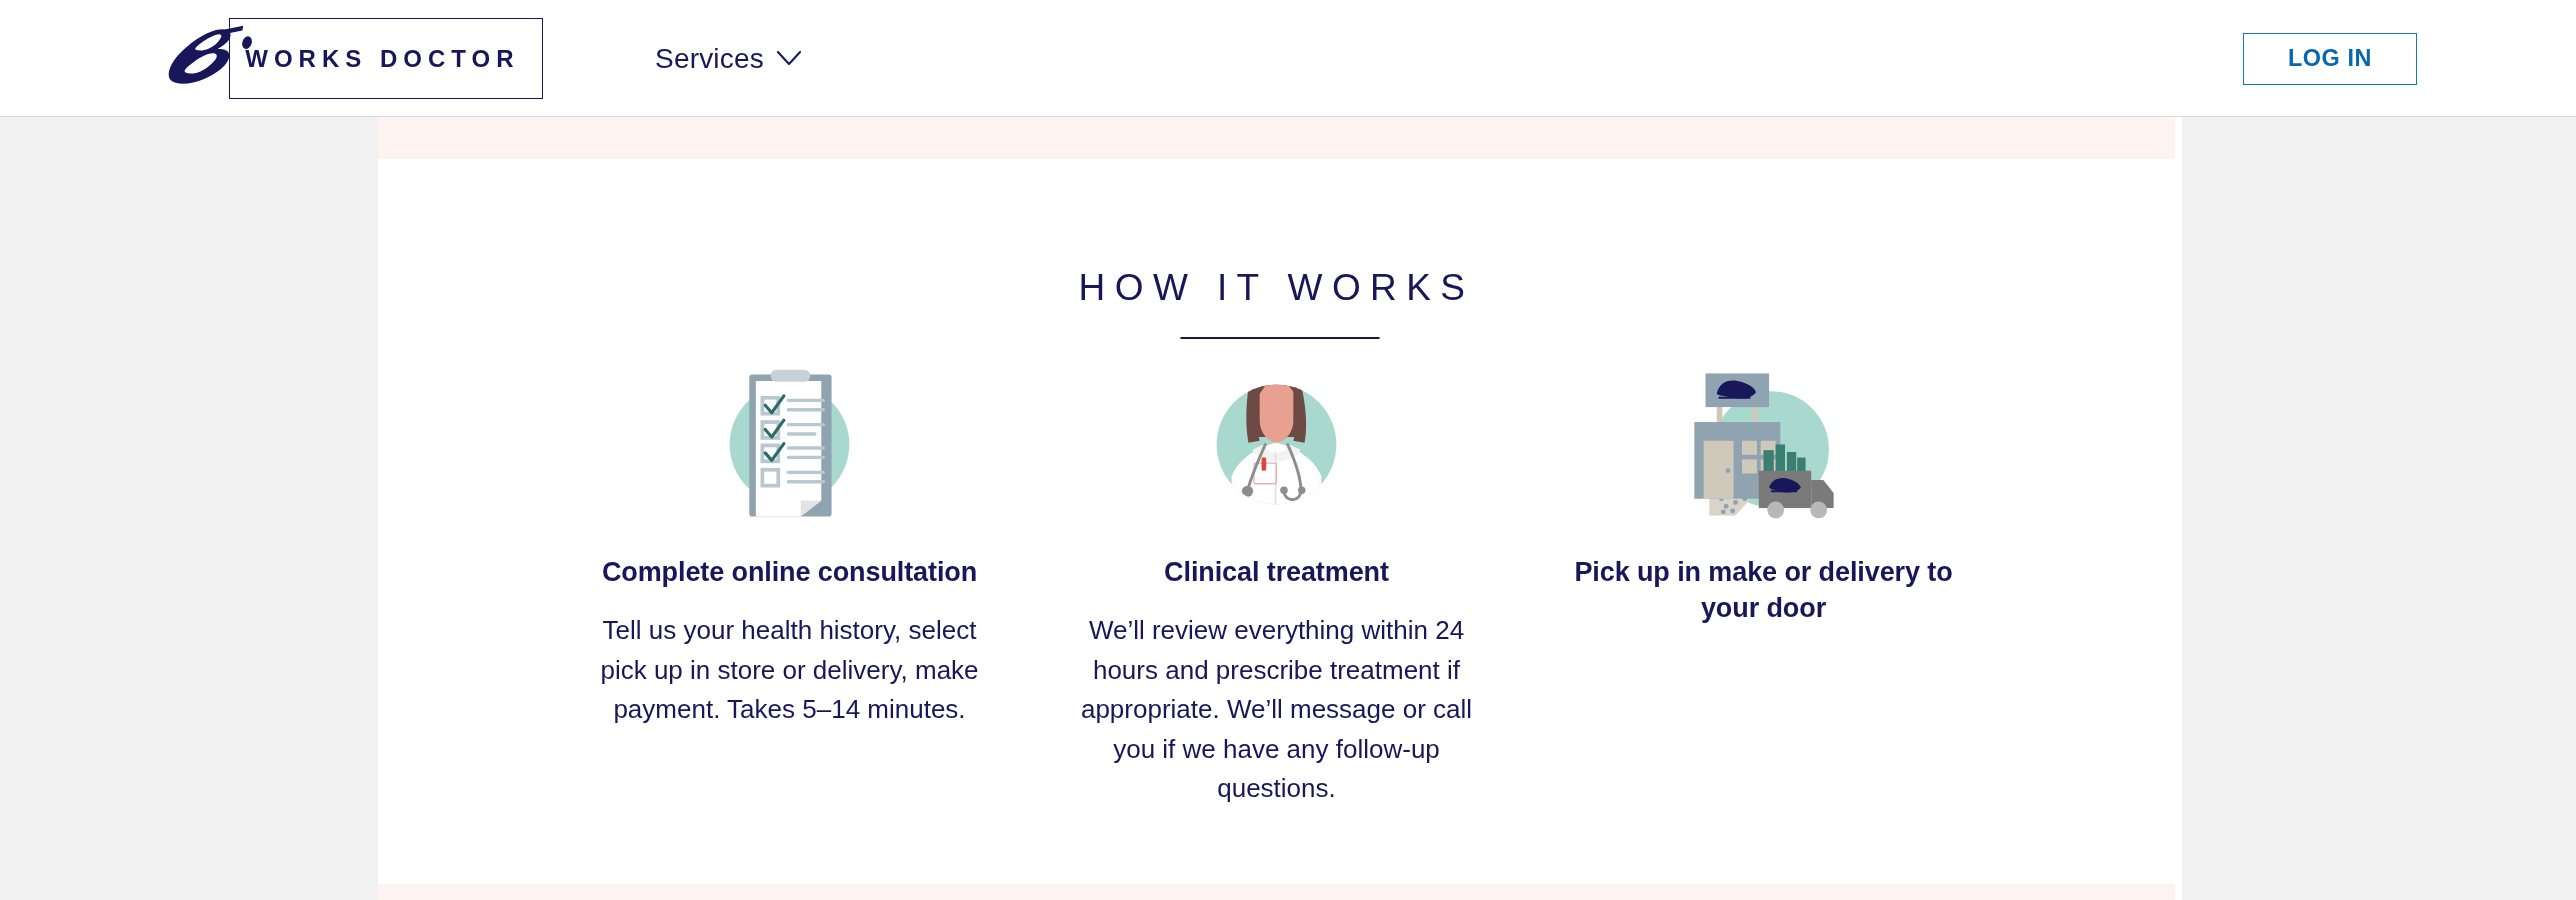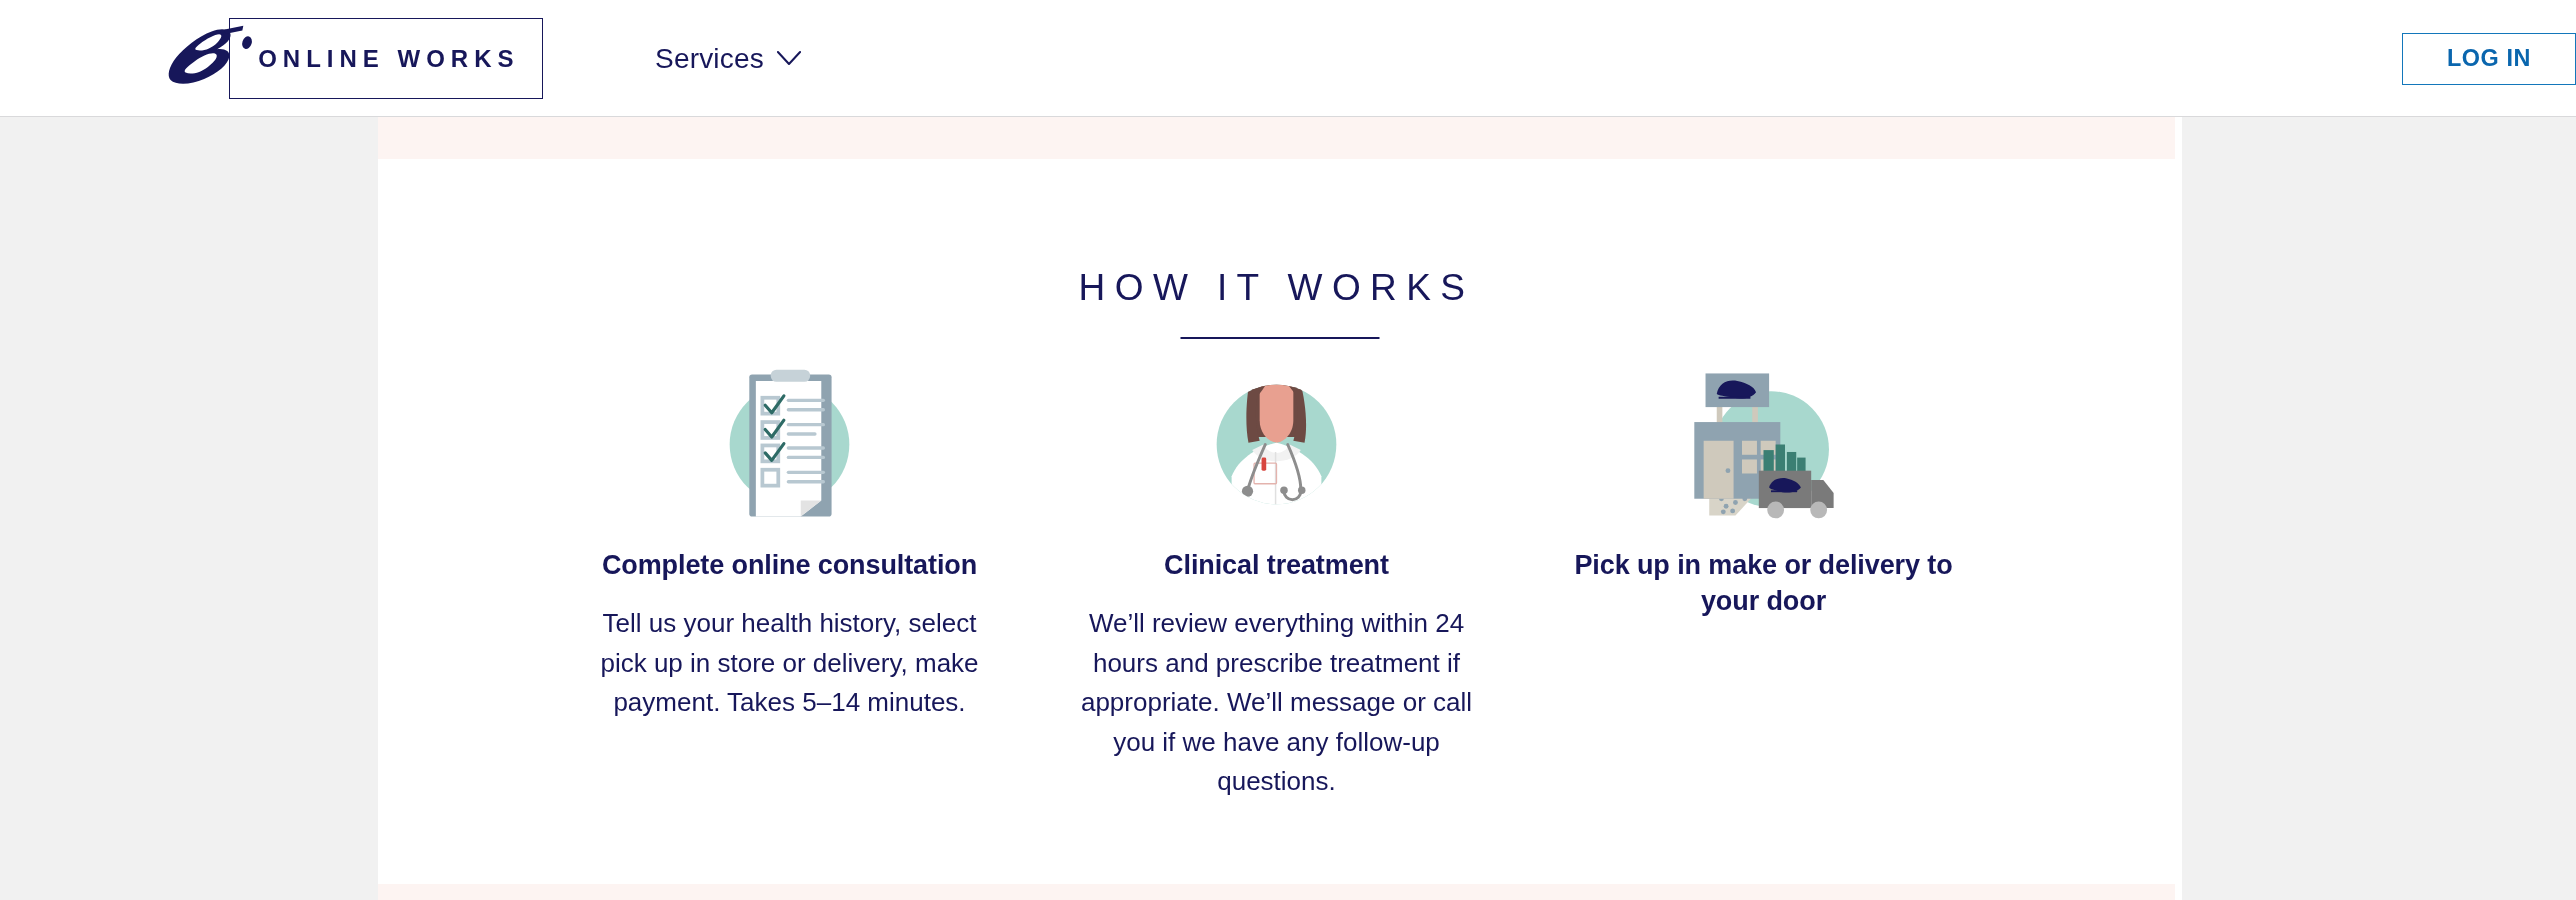--- a/index.html
+++ b/index.html
@@ -109,20 +109,21 @@
     background: #ffffff;
     color: #0a66ae;
     font-size: 23.4px;
     font-weight: 700;
     letter-spacing: 0.6px;
     display: flex;
     align-items: center;
     justify-content: center;
     cursor: pointer;
     margin-left: 19px;
+    margin-right: 159px;
     font-family: "Liberation Sans", sans-serif;
   }
 
   
   .page-canvas {
     position: absolute;
     top: 117px;
     left: 0;
     width: 2576px;
     height: 783px;
@@ -190,21 +191,21 @@
     align-items: center;
   }
   .step-art {
     width: 187px;
     height: 187px;
     display: flex;
     align-items: center;
     justify-content: center;
   }
   .step-heading {
-    margin-top: 10px;
+    margin-top: 17px;
     font-size: 27px;
     font-weight: 700;
     color: #17175a;
     text-align: center;
     line-height: 1.32;
     letter-spacing: -0.1px;
     font-family: "Liberation Sans", sans-serif;
     max-width: 393px;
   }
   .step-body {
@@ -221,21 +222,21 @@
   .step-3 .step-body { max-width: 403px; }
   .step-3 .step-heading { max-width: 388px; }
 </style>
 </head>
 <body>
 
 <header class="site-header">
 
   <div class="brand-block">
     <div class="brand-box">
-      <span class="brand-wordmark">ONLINE WORKS</span>
+      <span class="brand-wordmark">WORKS DOCTOR</span>
     </div>
     <svg class="brand-logo" viewBox="0 0 120 74" aria-hidden="true">
       <g fill="#17175a">
         <path d="M22 60 C18 56 20 46 28 36 C36 26 52 13 66 8 C76 4 84 5 86 10 C88 15 82 22 72 27 C80 26 86 29 85 35 C84 43 72 53 58 59 C44 65 28 66 22 60 Z M38 52 C44 55 54 52 62 46 C70 40 74 34 70 32 C66 30 56 34 48 40 C40 46 35 50 38 52 Z M50 28 C56 30 66 26 72 20 C77 15 78 11 74 11 C70 11 60 16 54 21 C49 25 47 27 50 28 Z"></path>
         <path d="M80 6 L100 2 L99 7 L79 11 Z"></path>
         <ellipse cx="104" cy="20" rx="5" ry="7" transform="rotate(18 104 20)"></ellipse>
       </g>
     </svg>
   </div>
 

